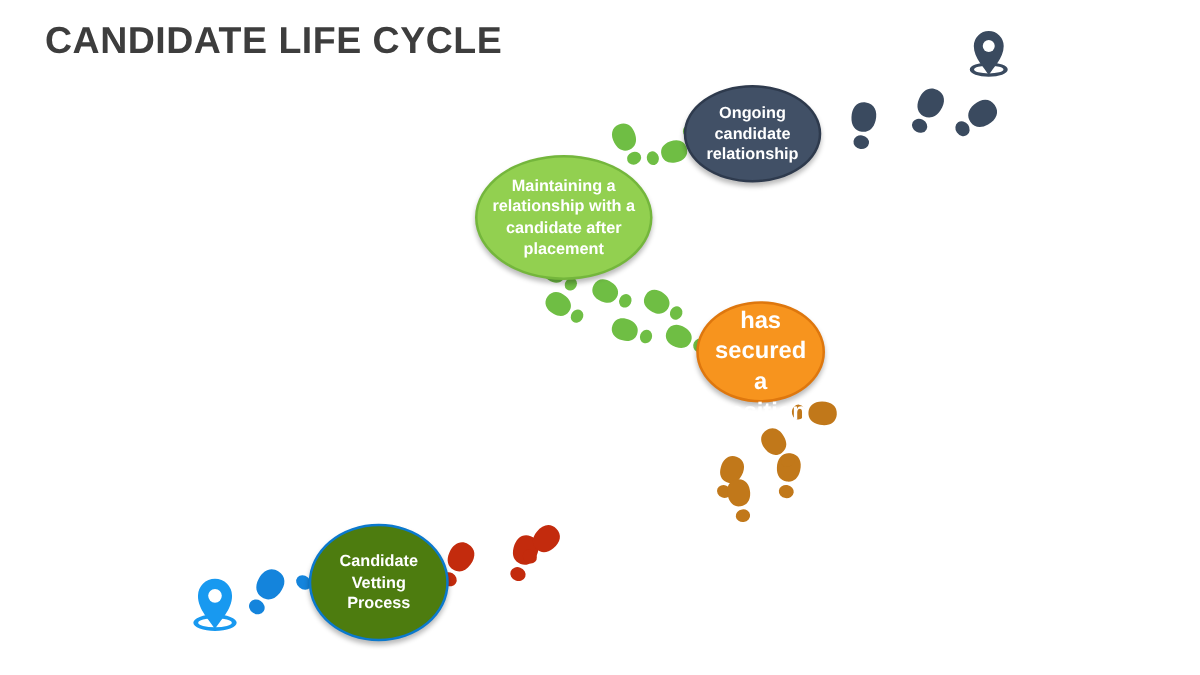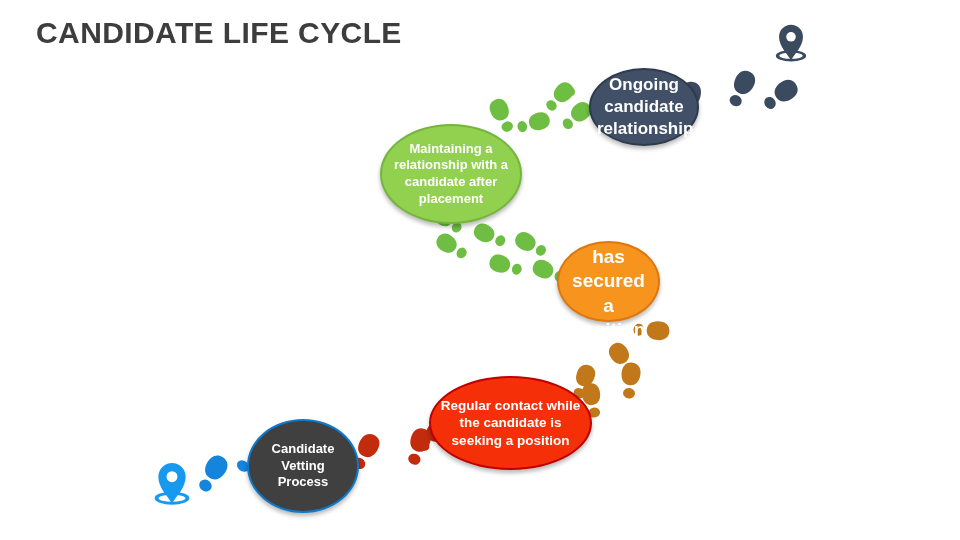--- a/index.html
+++ b/index.html
@@ -22,21 +22,21 @@
   }
   .stage-label{display:block;}
   #stage-vetting{left:247px;top:419px;width:108px;height:90px;font-size:13px;}
   #stage-vetting .stage-label{width:84px;}
   #stage-regular{left:429px;top:376px;width:159px;height:90px;font-size:13.5px;}
   #stage-regular .stage-label{width:152px;}
   #stage-secured{left:557px;top:241px;width:99px;height:77px;font-size:19px;}
   #stage-secured .stage-label{width:88px;}
   #stage-maintaining{left:380px;top:124px;width:138px;height:96px;font-size:13px;}
   #stage-maintaining .stage-label{width:120px;}
-  #stage-ongoing{left:589px;top:68px;width:106px;height:74px;font-size:17px;}
+  #stage-ongoing{left:547px;top:68px;width:106px;height:74px;font-size:13px;}
   #stage-ongoing .stage-label{width:94px;}
 </style>
 </head>
 <body>
 
 <div class="slide">
 
   <h1 class="slide-title" style="color: rgb(61, 61, 61);">CANDIDATE LIFE CYCLE</h1>
 
   <svg class="trails-svg" width="960" height="540" viewBox="0 0 960 540" aria-hidden="true">
@@ -95,27 +95,24 @@
     </g>
 
     <g fill="#1899F0">
       <use href="#pin" transform="translate(172,494) scale(1.05)"></use>
     </g>
     <g fill="#3A4A5F">
       <use href="#pin" transform="translate(791,52) scale(0.92)"></use>
     </g>
   </svg>
 
-  <div class="stage" id="stage-vetting" style="background-color: #404040; border-color: rgb(11, 121, 205);">
+  <div class="stage" id="stage-vetting" style="background-color: #4d7c0f; border-color: rgb(11, 121, 205);">
     <span class="stage-label">Candidate Vetting Process</span>
   </div>
 
-  <div class="stage" id="stage-regular" style="background-color: rgb(245, 48, 8); border-color: rgb(192, 0, 0);">
-    <span class="stage-label">Regular contact while the candidate is seeking a position</span>
-  </div>
 
   <div class="stage" id="stage-secured" style="background-color: rgb(247, 148, 30); border-color: rgb(222, 119, 14);">
     <span class="stage-label">Candidate has secured a position</span>
   </div>
 
   <div class="stage" id="stage-maintaining" style="background-color: rgb(146, 208, 80); border-color: rgb(116, 182, 60);">
     <span class="stage-label">Maintaining a relationship with a candidate after placement</span>
   </div>
 
   <div class="stage" id="stage-ongoing" style="background-color: rgb(65, 80, 102); border-color: rgb(46, 58, 77);">

